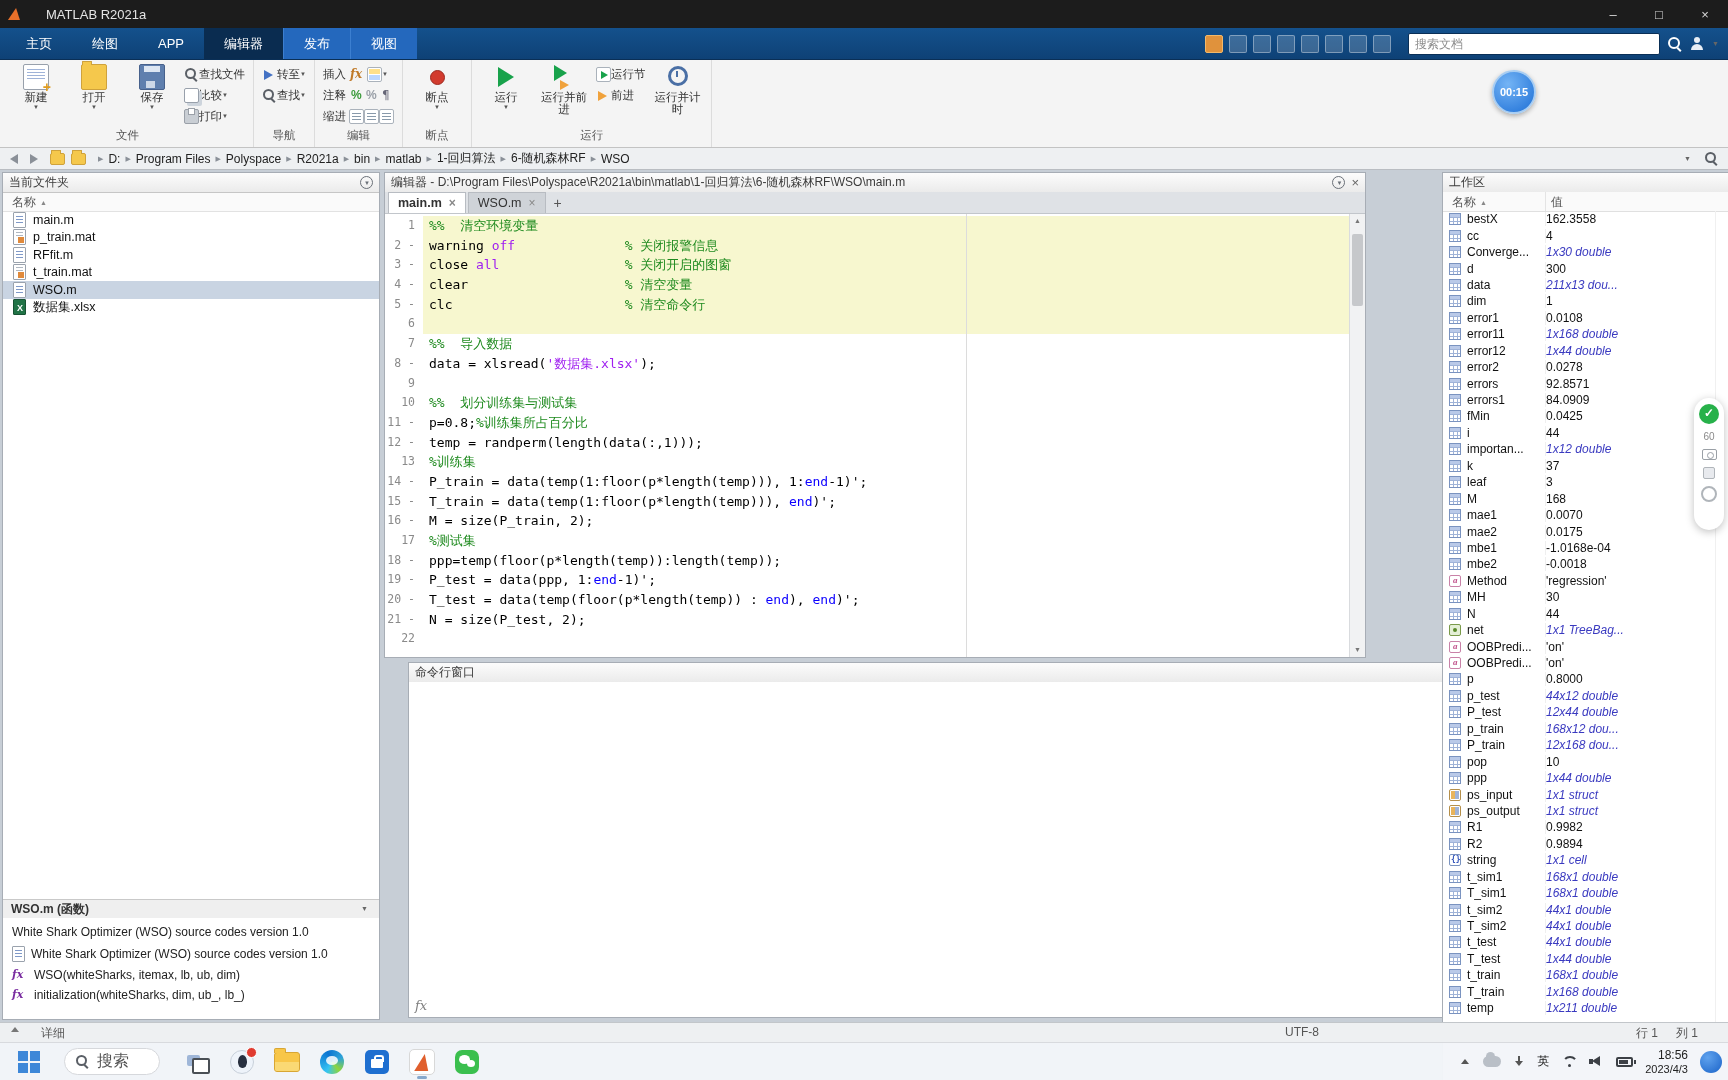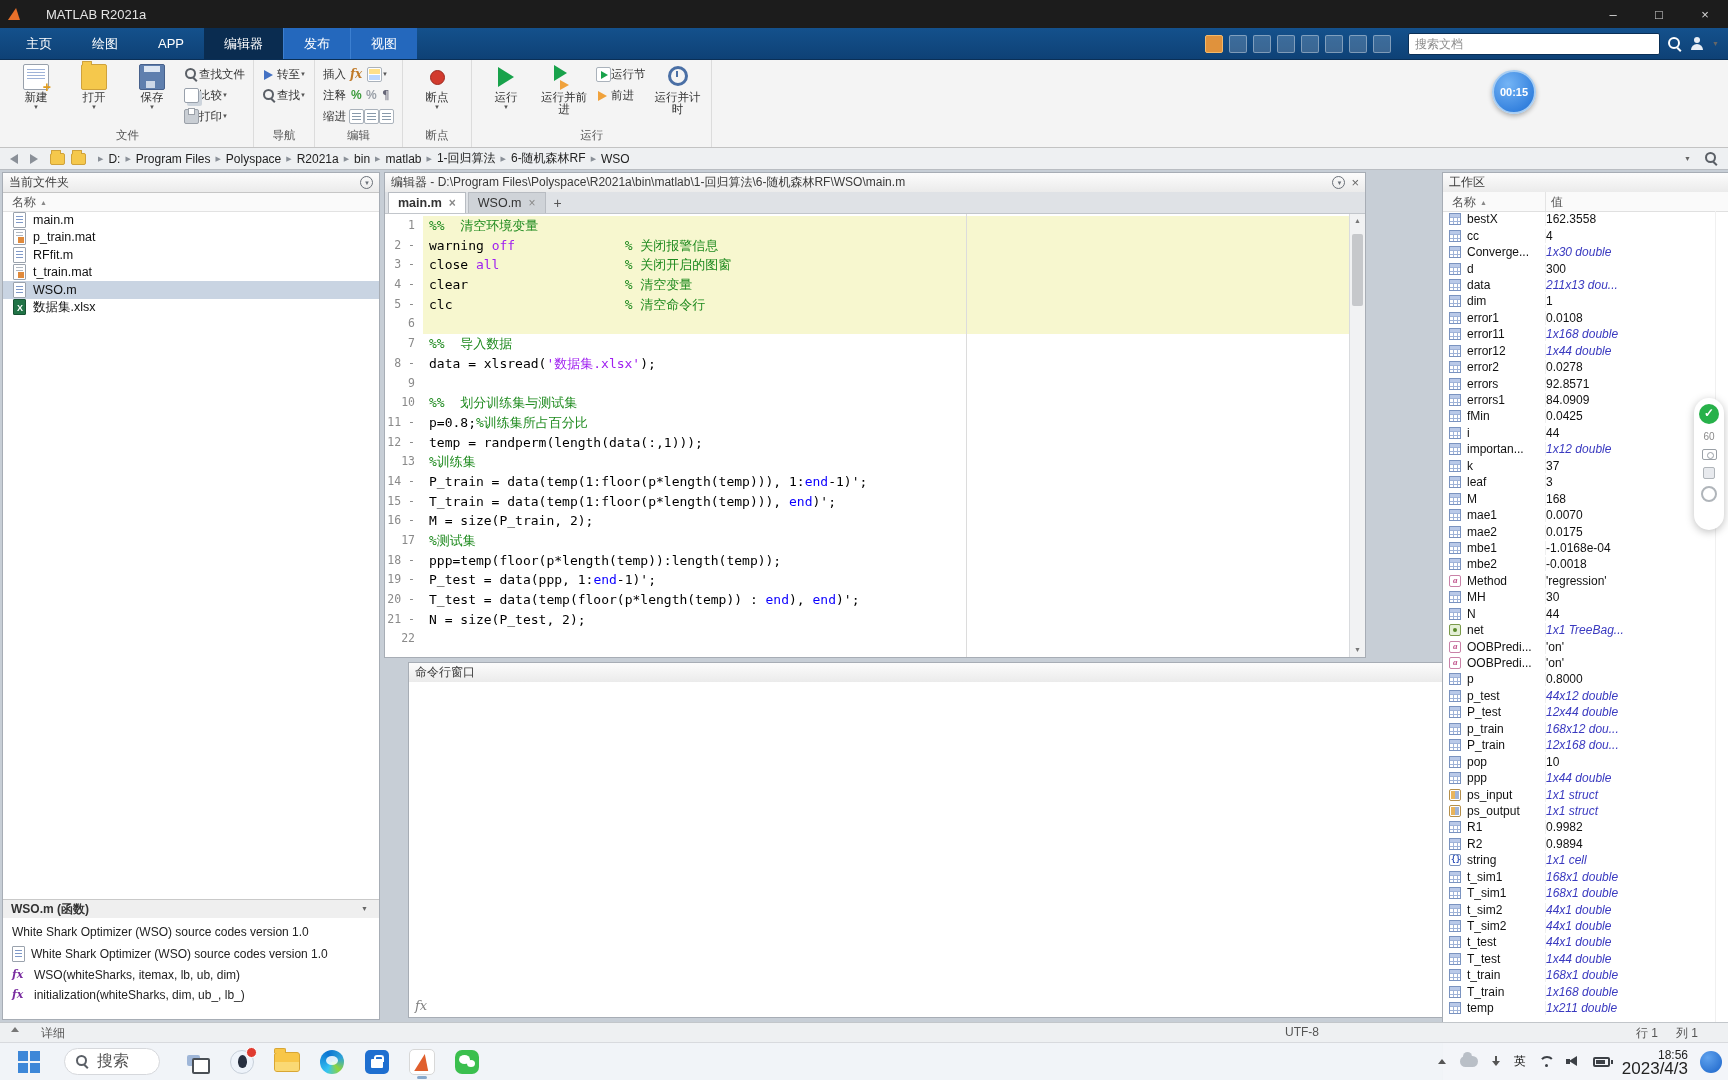--- a/index.html
+++ b/index.html
@@ -106,21 +106,21 @@
   .tb-startwrap{position:absolute;left:16px;top:6px}
   .tb-searchpill{position:absolute;left:64px;top:5px;width:96px;height:27px;background:#fff;border:1px solid #d6d8dc;border-radius:14px;display:flex;align-items:center;gap:6px;padding:12px 10px;box-sizing:border-box;font-size:16px;color:#555}
   .tb-apps{position:absolute;left:182px;top:4px;display:flex;gap:15px}
   .tb-app{width:30px;height:30px;display:flex;align-items:center;justify-content:center;position:relative;border-radius:4px}
   .tb-ind{position:absolute;bottom:-2px;left:10px;width:10px;height:3px;border-radius:2px;background:#86a8cc}
   .badge{position:absolute;top:0;right:0;width:9px;height:9px;border-radius:50%;background:#e03b30;border:1px solid #fff}
   .tray{position:absolute;right:6px;top:0;height:100%;display:flex;align-items:center;gap:12px}
   .tb-lang{font-size:12px;color:#222}
   .tb-clock{display:flex;flex-direction:column;align-items:flex-end;line-height:14px}
   .tb-time{font-size:12px;color:#222}
-  .tb-date{font-size:17px;color:#222}
+  .tb-date{font-size:11px;color:#222}
   
   .rec-timer{position:absolute;left:1492px;top:70px;width:44px;height:44px;border-radius:50%;background:radial-gradient(circle at 35% 30%,#74b4f5,#1d6fd6);border:2px solid #a8cdf2;display:flex;align-items:center;justify-content:center;color:#fff;font-size:11px;font-weight:bold;box-sizing:border-box;box-shadow:0 2px 5px rgba(0,0,0,.3)}
   .float-widget{position:absolute;left:1694px;top:398px;width:30px;height:132px;background:#fff;border-radius:15px;box-shadow:0 2px 8px rgba(0,0,0,.25);display:flex;flex-direction:column;align-items:center;gap:7px;padding-top:6px;box-sizing:border-box}
   .fw-counter{font-size:10px;color:#8a8a8a}
   
   .ic{display:inline-block;position:relative;flex:none;box-sizing:border-box;width:16px;height:16px;background:#e3e7ec;border:1px solid #b8bec6;border-radius:2px}
   .ic.matlab-logo-icon{width:14px;height:14px;background:none;border:none}
   .ic.matlab-logo-icon::before{content:"";position:absolute;left:1px;top:1px;border-left:6px solid transparent;border-right:6px solid transparent;border-bottom:12px solid #e8702a;transform:skewX(-10deg)}
   
   .ic.find-files-icon,.ic.find-icon,.ic.search-folder-icon,.ic.tb-search-glass{background:none;border:none}

